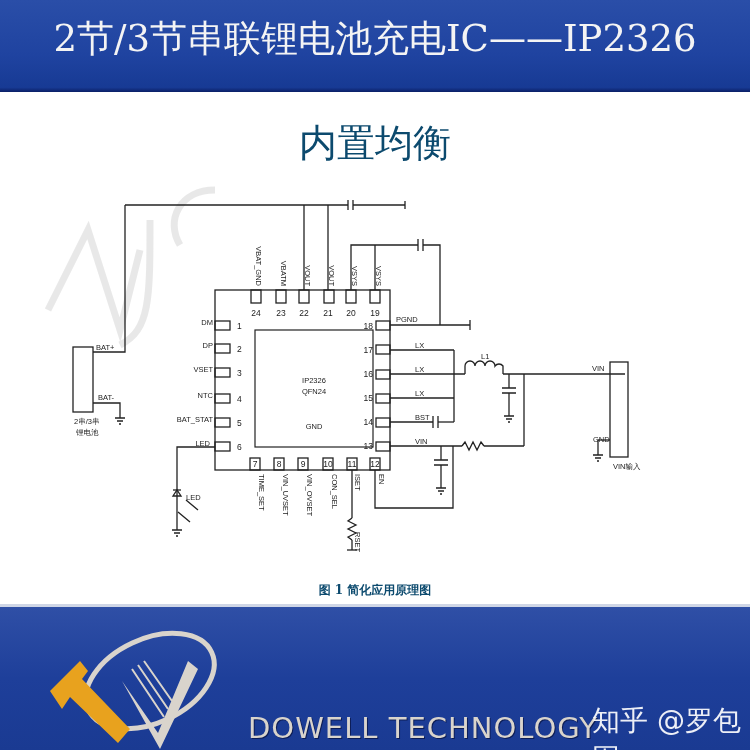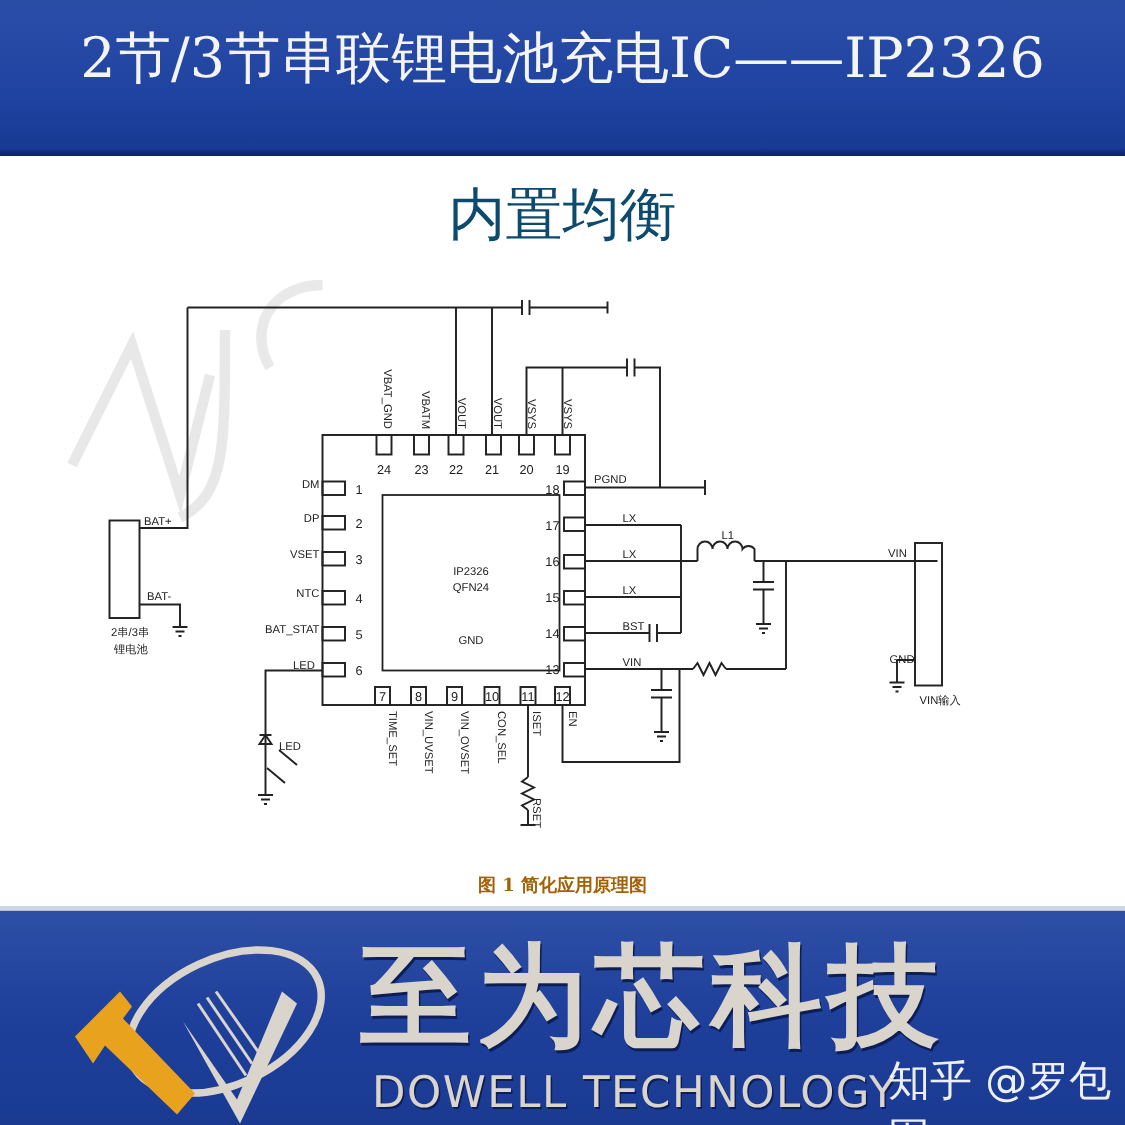--- a/index.html
+++ b/index.html
@@ -1,29 +1,29 @@
 <!DOCTYPE html>
 <html><head>
 <meta charset="utf-8">
 <style>
   html, body { margin:0; padding:0; }
   body { width:750px; height:750px; overflow:hidden; background:#fff; position:relative;
          font-family:"DejaVu Sans", sans-serif; }
-  .header { position:absolute; left:0; top:0; width:750px; height:104px;
+  .header { position:absolute; left:0; top:0; width:750px; height:92px;
             background:linear-gradient(180deg,#2a4ea8 0%,#1f43a0 60%,#173a94 95%,#0b1f66 100%); }
   .header-title { position:absolute; left:0; right:0; top:14px; text-align:center;
                   color:#f4f4f4; font-family:"DejaVu Serif", serif; font-size:37px; letter-spacing:0px;
                   white-space:nowrap; }
   .subtitle { position:absolute; left:0; right:0; top:118px; text-align:center;
               font-family:"DejaVu Serif", serif; font-size:38px; color:#0c4a6e; }
   .schem { position:absolute; left:0; top:0; width:750px; height:750px; }
   .lbl { font-family:"Liberation Sans", sans-serif; font-size:7.5px; fill:#222; }
   .num { font-family:"Liberation Sans", sans-serif; font-size:8.5px; fill:#222; }
   .caption { position:absolute; left:0; right:0; top:582px; text-align:center;
-             font-family:"DejaVu Serif", serif; font-size:12px; font-weight:bold; color:#a16207; }
+             font-family:"DejaVu Serif", serif; font-size:12px; font-weight:bold; color:#0c4a6e; }
   .footer { position:absolute; left:0; top:604px; width:750px; height:146px;
             background:linear-gradient(180deg,#2f4fa6 0%,#1e3f9a 50%,#1a3a92 100%);
             border-top:3px solid #cfd6e6; box-sizing:border-box; }
   .brand-cn { position:absolute; left:240px; top:8px; font-family:"DejaVu Sans", sans-serif; font-weight:bold;
               font-size:74px; color:#d9d4cc; letter-spacing:4px; text-shadow:1px 2px 0 #0d1d55; }
   .brand-en { position:absolute; left:248px; top:104px; font-family:"DejaVu Sans", sans-serif; font-weight:normal;
               font-size:29px; color:#d9d4cc; letter-spacing:1px; text-shadow:1px 1px 0 #0d1d55; }
   .watermark { position:absolute; left:592px; top:702px; font-family:"DejaVu Sans", sans-serif;
                font-size:28px; color:#ffffff; opacity:0.92; }
   .logo { position:absolute; left:40px; top:14px; }
@@ -217,16 +217,15 @@
 
 <div class="caption">图 1 简化应用原理图</div>
 
 <div class="footer">
   <svg class="logo" width="190" height="130" viewBox="0 0 190 130">
     <ellipse cx="110" cy="60" rx="68" ry="42" transform="rotate(-25 110 60)" fill="none" stroke="#d9d4cc" stroke-width="5"></ellipse>
     <path d="M10 70 L40 40 L48 50 L42 58 L90 108 L78 122 L30 76 L22 88 Z" fill="#e8a21e"></path>
     <path d="M82 60 L118 112 L148 40 L158 48 L120 128 Z" fill="#d9d4cc"></path>
     <path d="M92 48 L124 96 M98 44 L128 88 M104 40 L132 80" stroke="#d9d4cc" stroke-width="2"></path>
   </svg>
-  <div class="brand-cn">至为芯科技</div>
   <div class="brand-en">DOWELL TECHNOLOGY</div>
 </div>
 <div class="watermark">知乎 @罗包围</div>
 
 </body></html>

